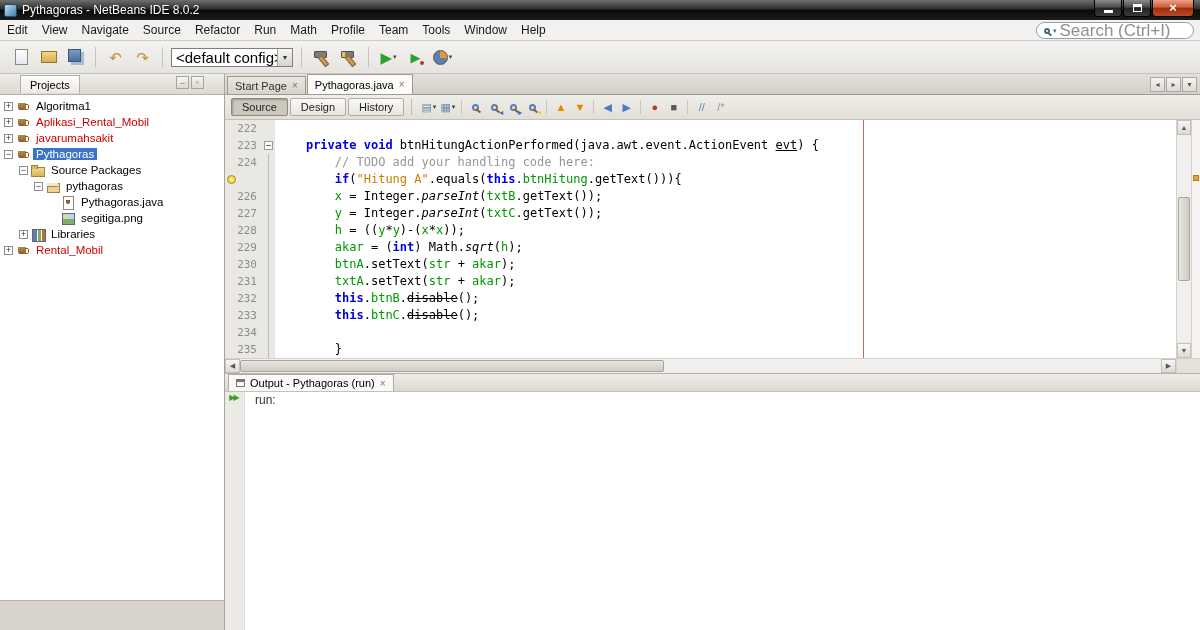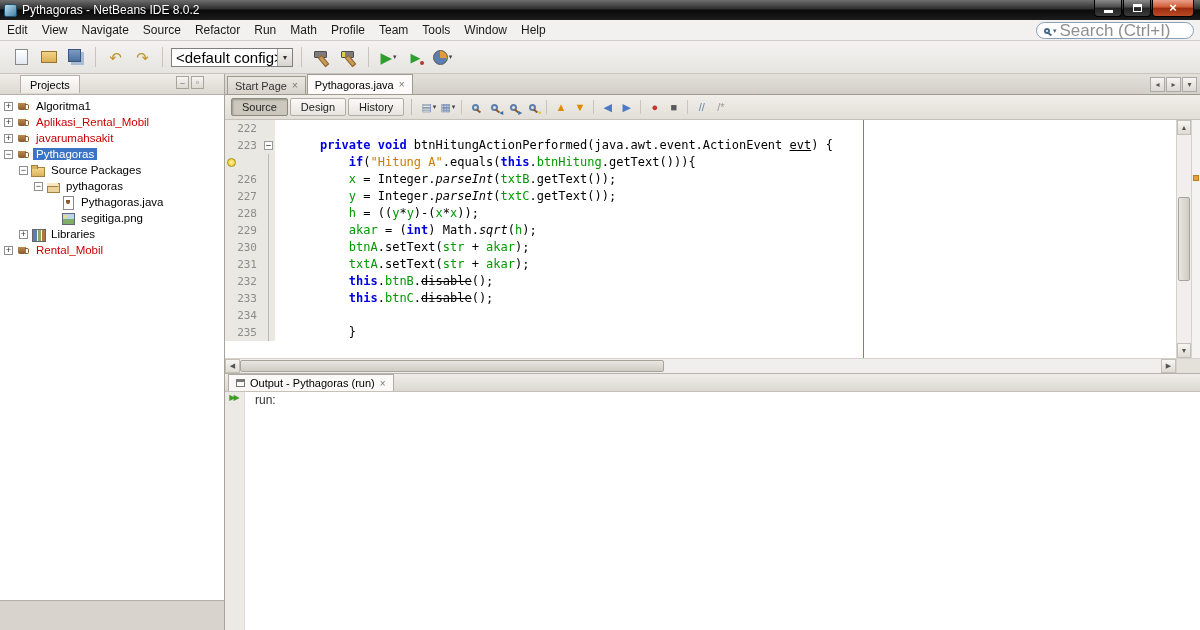--- a/index.html
+++ b/index.html
@@ -102,21 +102,21 @@
   .mmark{position:absolute;right:1px;bottom:0;font-size:8px;line-height:1}
 
   
   .editor-wrap{flex:1;display:flex;min-height:0}
   .code-area{flex:1;background:#fff;font-family:"DejaVu Sans Mono",monospace;font-size:12px;line-height:17px;position:relative;overflow:hidden;min-width:0}
   .line{display:flex;height:17px}
   .gut{width:37px;background:#e9e8e2;color:#8c8c8c;text-align:right;padding-right:5px;font-size:11px;flex:none;display:flex;align-items:center;justify-content:flex-end}
   .fold{width:13px;background:#e9e8e2;flex:none;position:relative}
   .fold.fl::before{content:"";position:absolute;left:6px;top:0;bottom:0;width:1px;background:#b9b9b9}
   .fold-box{position:absolute;left:2px;top:4px;width:9px;height:9px;background:#fff;border:1px solid #9a9a9a;font-size:9px;line-height:7px;text-align:center;color:#333;z-index:1}
-  .codecell{white-space:pre;padding-left:16px}
+  .codecell{white-space:pre;padding-left:2px}
   .margin-line{position:absolute;top:0;bottom:0;left:calc(60px + 80ch);width:1px;background:#bc6a60}
   .bulb{display:inline-block;width:9px;height:9px;border-radius:50%;background:radial-gradient(#fff59a,#e8c416);border:1px solid #a98f12;margin-right:auto;margin-left:2px}
   .tk-p{color:#000}
   .tk-k{color:#0000e6;font-weight:bold}
   .tk-s{color:#ce7b00}
   .tk-c{color:#969696}
   .tk-f{color:#009900}
   .tk-st{color:#000;font-style:italic}
   .tk-dep{color:#000;text-decoration:line-through}
   .tk-prm{color:#000;text-decoration:underline}
@@ -377,20 +377,25 @@
                 <span class="codecell"></span>
               </div>
               <div class="line">
                 <span class="gut">223</span>
                 <span class="fold">
                   <span class="fold-box">−</span>
                 </span>
                 <span class="codecell"><span class="tk-p">    </span><span class="tk-k">private</span><span class="tk-p"> </span><span class="tk-k">void</span><span class="tk-p"> btnHitungActionPerformed(java.awt.event.ActionEvent </span><span class="tk-prm">evt</span><span class="tk-p">) {</span></span>
               </div>
               <div class="line">
+                <span class="gut">224</span>
+                <span class="fold fl"></span>
+                <span class="codecell"><span class="tk-p">        </span><span class="tk-c">// TODO add your handling code here:</span></span>
+              </div>
+              <div class="line">
                 <span class="gut">
                   <span class="bulb"></span>
                 </span>
                 <span class="fold fl"></span>
                 <span class="codecell"><span class="tk-p">        </span><span class="tk-k">if</span><span class="tk-p">(</span><span class="tk-s">"Hitung A"</span><span class="tk-p">.equals(</span><span class="tk-k">this</span><span class="tk-p">.</span><span class="tk-f">btnHitung</span><span class="tk-p">.getText())){</span></span>
               </div>
               <div class="line">
                 <span class="gut">226</span>
                 <span class="fold fl"></span>
                 <span class="codecell"><span class="tk-p">        </span><span class="tk-f">x</span><span class="tk-p"> = Integer.</span><span class="tk-st">parseInt</span><span class="tk-p">(</span><span class="tk-f">txtB</span><span class="tk-p">.getText());</span></span>

